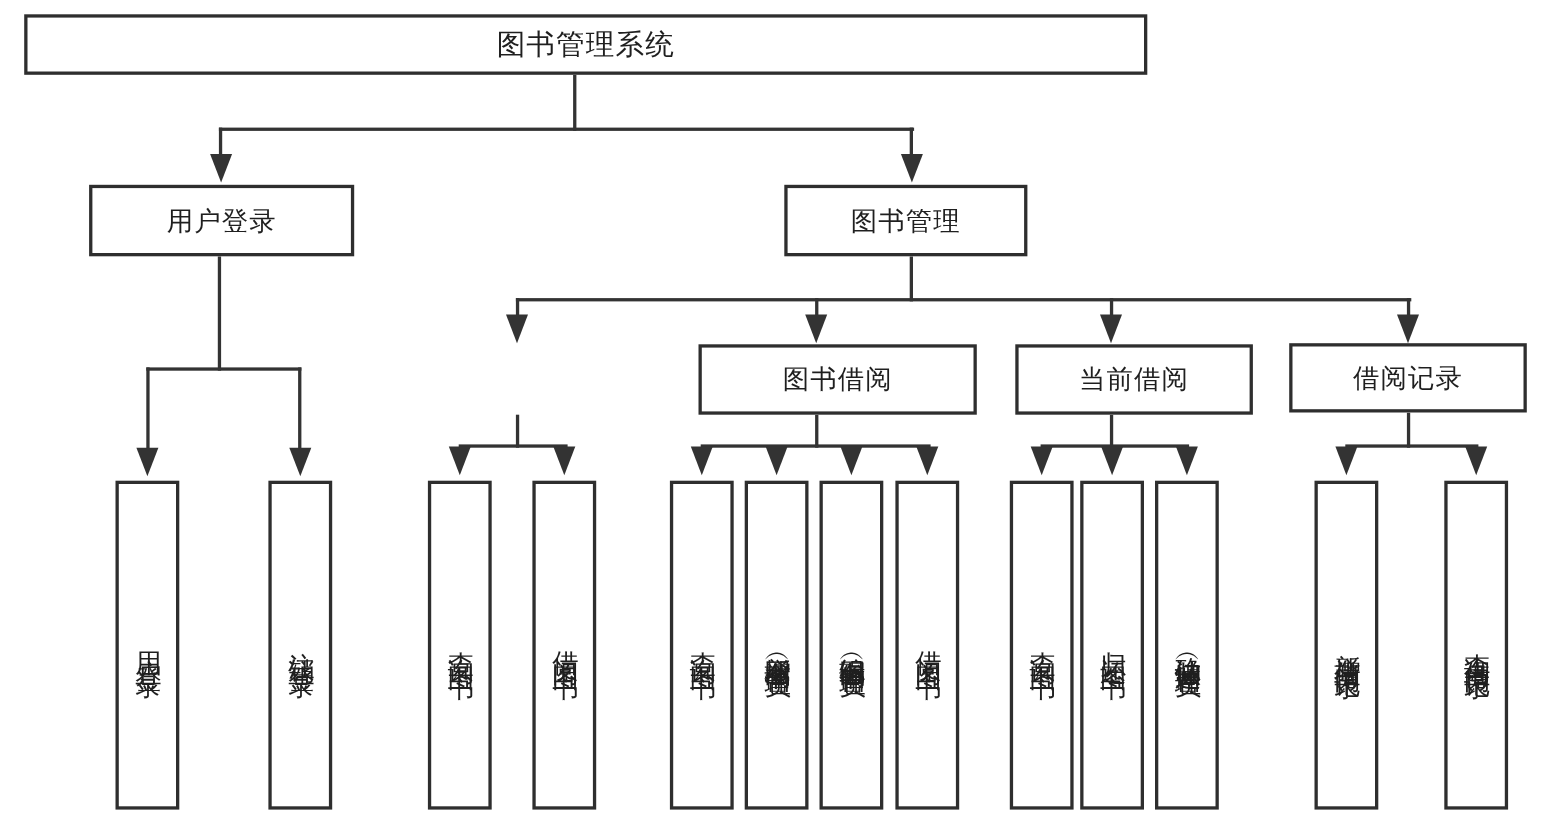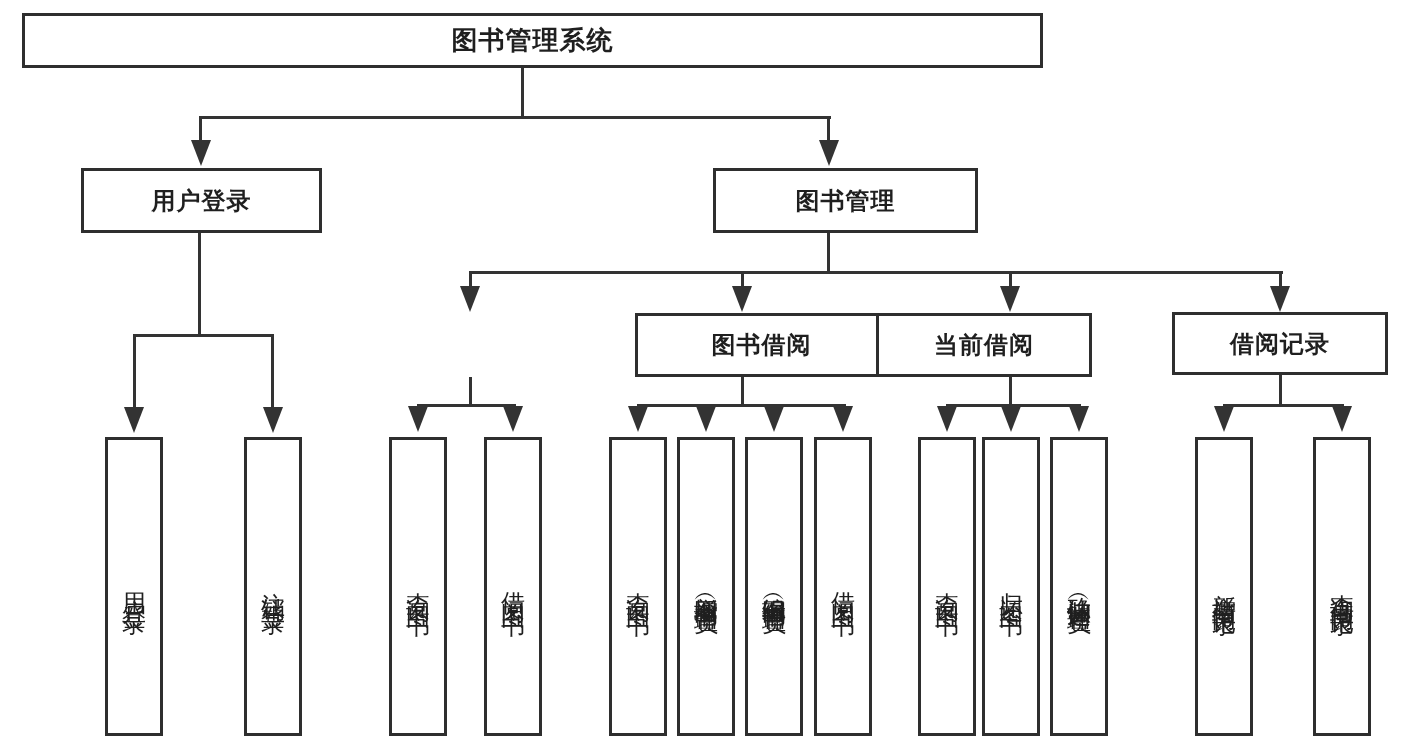--- a/index.html
+++ b/index.html
@@ -4,21 +4,21 @@
 <style>
   html,body{margin:0;padding:0;background:#ffffff;}
   #canvas{
     position:relative;width:1405px;height:747px;background:#ffffff;
     font-family:"Liberation Sans",sans-serif;color:#1f1f1f;overflow:hidden;
   }
   .node{
     position:absolute;box-sizing:border-box;border:3px solid #2e2e2e;
     background:#ffffff;display:flex;align-items:center;justify-content:center;
   }
-  .node.h span{font-size:24px;letter-spacing:1px;white-space:nowrap;font-weight:bold;}
+  .node.h span{font-size:24px;letter-spacing:1px;white-space:nowrap;}
   .node.root span{font-size:26px;}
   .node.leaf span{
     writing-mode:vertical-rl;text-orientation:mixed;
     font-size:24px;line-height:1;white-space:nowrap;
   }
   .v4{letter-spacing:7px;}
   .v6{letter-spacing:4px;}
   .v10{letter-spacing:2px;}
   .ln{position:absolute;background:#333333;}
   .tri{
@@ -86,30 +86,30 @@
   <div class="tri" style="left:1332px;top:406px"></div>
 
   <div class="node h root" style="left:22px;top:13px;width:1021px;height:55px">
     <span>图书管理系统</span>
   </div>
 
   <div class="node h" style="left:81px;top:168px;width:241px;height:65px">
     <span>用户登录</span>
   </div>
 
-  <div class="node h" style="left:713px;top:168px;width:265px;height:65px">
+  <div class="node h" style="left:713px;top:168px;width:221px;height:65px">
     <span>图书管理</span>
   </div>
 
 
   <div class="node h" style="left:635px;top:313px;width:253px;height:64px">
     <span>图书借阅</span>
   </div>
 
-  <div class="node h" style="left:876px;top:313px;width:216px;height:64px">
+  <div class="node h" style="left:923px;top:313px;width:216px;height:64px">
     <span>当前借阅</span>
   </div>
 
   <div class="node h" style="left:1172px;top:312px;width:216px;height:63px">
     <span>借阅记录</span>
   </div>
 
   <div class="node leaf" style="left:105px;top:437px;width:58px;height:299px">
     <span class="v4">用户登录</span>
   </div>

